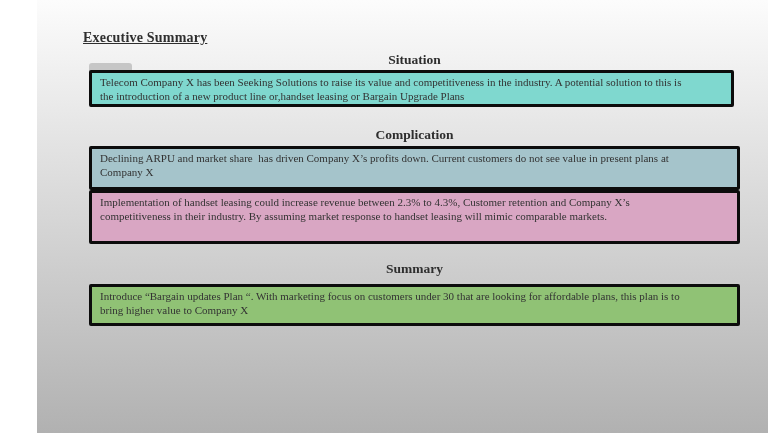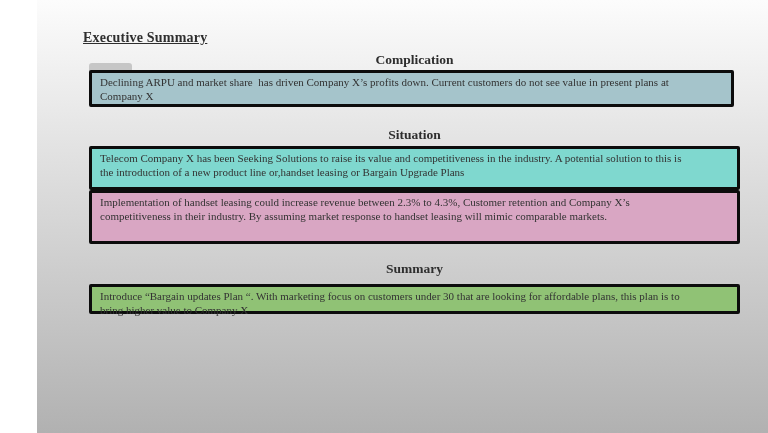--- a/index.html
+++ b/index.html
@@ -32,39 +32,39 @@
     padding: 3px 5px 0 8px; font-size: 11px; line-height: 13.5px;
     color: #333333; white-space: pre-wrap;
   }
   .section:nth-of-type(1) .section-heading { margin: 4px 0 2px; }
   .section:nth-of-type(1) .section-box   { width: 645px; height: 37px; }
   .section:nth-of-type(2) .section-heading { margin: 20px 0 3px; }
   .section:nth-of-type(2) .section-box   { width: 651px; height: 44px; }
   .section:nth-of-type(3) .section-heading { margin: 13px 0 11px; }
   .section:nth-of-type(3) .section-box   { width: 651px; height: 54px; }
   .section:nth-of-type(4) .section-heading { margin: 17px 0 7px; }
-  .section:nth-of-type(4) .section-box   { width: 651px; height: 30px; }
+  .section:nth-of-type(4) .section-box   { width: 651px; height: 42px; }
 </style>
 </head>
 <body>
 
 <div id="slide" style="background: linear-gradient(rgb(252, 252, 252), rgb(177, 177, 177)); margin-left: 37px;">
   <div class="gray-tab" style="background: rgb(198, 198, 198);"></div>
   <h1 class="page-title" style="color: rgb(46, 46, 46);">Executive Summary</h1>
   <div id="sections">
   <div class="section">
+    <div class="section-heading" style="color: rgb(46, 46, 46);">Situation</div>
+    <div class="section-box" style="background: rgb(127, 216, 207); border-color: rgb(12, 12, 12);"><span style="color: rgb(51, 51, 51);">Telecom Company X has been Seeking Solutions to raise its value and competitiveness in the industry. A potential solution to this is
+the introduction of a new product line or,handset leasing or Bargain Upgrade Plans</span></div>
+  </div>
+
+  <div class="section">
     <div class="section-heading" style="color: rgb(46, 46, 46);">Complication</div>
     <div class="section-box" style="background: rgb(165, 196, 203); border-color: rgb(12, 12, 12);"><span style="color: rgb(51, 51, 51);">Declining ARPU and market share  has driven Company X’s profits down. Current customers do not see value in present plans at
 Company X</span></div>
-  </div>
-
-  <div class="section">
-    <div class="section-heading" style="color: rgb(46, 46, 46);">Situation</div>
-    <div class="section-box" style="background: rgb(127, 216, 207); border-color: rgb(12, 12, 12);"><span style="color: rgb(51, 51, 51);">Telecom Company X has been Seeking Solutions to raise its value and competitiveness in the industry. A potential solution to this is
-the introduction of a new product line or,handset leasing or Bargain Upgrade Plans</span></div>
   </div>
 
   <div class="section">
     <div class="section-box" style="background: rgb(217, 166, 195); border-color: rgb(12, 12, 12);"><span style="color: rgb(51, 51, 51);">Implementation of handset leasing could increase revenue between 2.3% to 4.3%, Customer retention and Company X’s
 competitiveness in their industry. By assuming market response to handset leasing will mimic comparable markets.</span></div>
   </div>
 
   <div class="section">
     <div class="section-heading" style="color: rgb(46, 46, 46);">Summary</div>
     <div class="section-box" style="background: rgb(144, 194, 117); border-color: rgb(12, 12, 12);"><span style="color: rgb(51, 51, 51);">Introduce “Bargain updates Plan “. With marketing focus on customers under 30 that are looking for affordable plans, this plan is to

